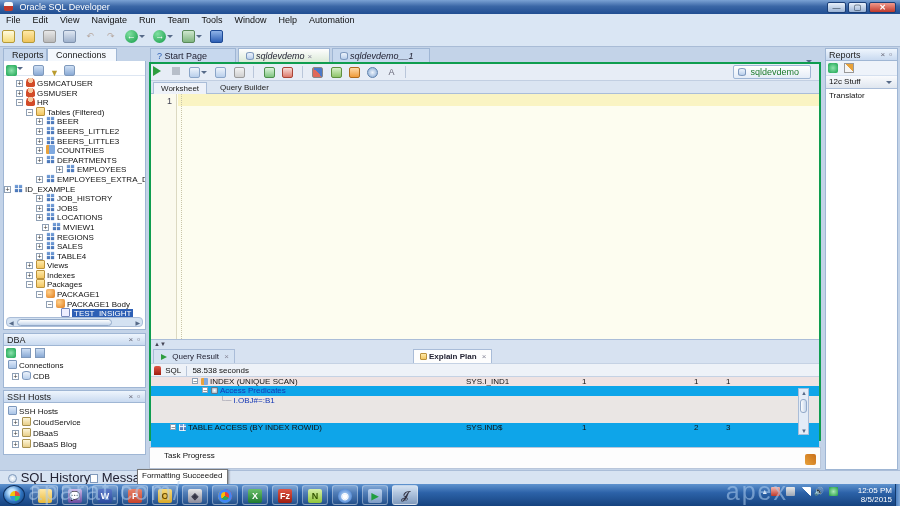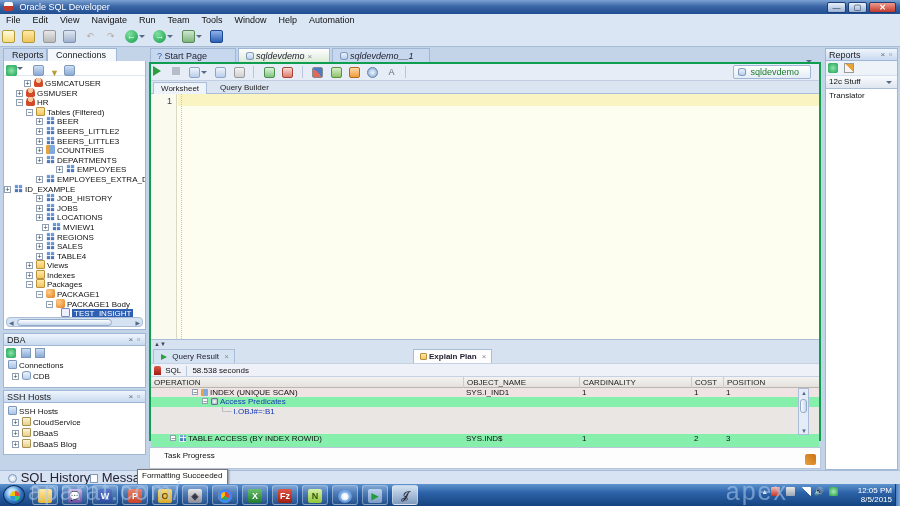--- a/index.html
+++ b/index.html
@@ -67,21 +67,21 @@
   .editor{background:#fdfdf0}
   .gutter{background:#fbfaee;border-right:1px solid #dcd9c2;color:#445;font-size:9px;text-align:right;padding:2px 4px 0 0}
   .curline{background:#faf4c3}
   
   .restab{position:absolute;height:14px;font-size:8px;line-height:14px;padding:0 5px;background:#d5e2f2;
     border:1px solid #a9bcd8;border-bottom:none;color:#223;white-space:nowrap}
   .restab.active{background:#fdfdfd}
   .grid{font-size:8px;line-height:9.4px}
   .ghead{background:linear-gradient(#f4f3f1,#e4e1dd);border-bottom:1px solid #b9b5af;color:#222}
   .gcell{position:absolute;padding:0 3px;overflow:hidden;white-space:nowrap;height:9.4px}
-  .grow1{background:#efe3e3}.grow2{background:#86efac}.grow3{background:#eae6e4}
+  .grow1{background:#efe3e3}.grow2{background:#0ea5e9}.grow3{background:#eae6e4}
   .blue{color:#1437b5}
   .vscroll{background:#e3ecf7;border:1px solid #aabdd8}
   .vthumb{position:absolute;left:1px;top:10px;width:7px;height:14px;background:linear-gradient(90deg,#fdfefe,#c5d6ec);
     border:1px solid #93aac9;border-radius:3px}
   
   .sbtn{position:absolute;height:13px;font-size:13px;line-height:13px;padding:0 4px;color:#223;white-space:nowrap}
   .tooltip{background:#fffffe;border:1px solid #777;box-shadow:1px 1px 2px rgba(0,0,0,.4);font-size:8px;
     line-height:11px;padding:0 4px;color:#111}
   .taskbar{left:0;top:484px;width:900px;height:22px;
     background:linear-gradient(#5f93cf 0%,#2c62a8 40%,#16437f 100%)}
@@ -139,21 +139,21 @@
   <div class="abs white" style="left:3px;top:61px;width:143px;height:269px">
 
     <div style="height:15px;border-bottom:1px solid #dde6f2;padding:1px 2px">
       <span style="display:inline-block;width:11px;height:11px;background:radial-gradient(#8fe3ae,#16a24c);border-radius:2px"></span><span class="caret" style="margin-top:5px"></span>
       <span style="display:inline-block;width:11px;height:11px;background:linear-gradient(#cfe0f5,#89a9d4);border:1px solid #7f99bb;border-radius:2px;margin-left:4px"></span>
       <span style="display:inline-block;width:11px;height:11px;color:#b99b2f;font-size:9px;line-height:11px;text-align:center">▼</span>
       <span style="display:inline-block;width:11px;height:11px;background:linear-gradient(#cfe0f5,#89a9d4);border:1px solid #7f99bb;border-radius:2px"></span>
     </div>
 
     <div class="treewrap" style="height:241px;padding-top:2px">
-      <div class="trow" style="padding-left:20px"><span class="exp plus"></span><span class="ic ic-user"></span><span>GSMCATUSER</span></div>
+      <div class="trow" style="padding-left:12px"><span class="exp plus"></span><span class="ic ic-user"></span><span>GSMCATUSER</span></div>
       <div class="trow" style="padding-left:12px"><span class="exp plus"></span><span class="ic ic-user"></span><span>GSMUSER</span></div>
       <div class="trow" style="padding-left:12px"><span class="exp minus"></span><span class="ic ic-user"></span><span>HR</span></div>
       <div class="trow" style="padding-left:22px"><span class="exp minus"></span><span class="ic ic-tablesfolder"></span><span>Tables (Filtered)</span></div>
       <div class="trow" style="padding-left:32px"><span class="exp plus"></span><span class="ic ic-table"></span><span>BEER</span></div>
       <div class="trow" style="padding-left:32px"><span class="exp plus"></span><span class="ic ic-table"></span><span>BEERS_LITTLE2</span></div>
       <div class="trow" style="padding-left:32px"><span class="exp plus"></span><span class="ic ic-table"></span><span>BEERS_LITTLE3</span></div>
       <div class="trow" style="padding-left:32px"><span class="exp plus"></span><span class="ic ic-iot"></span><span>COUNTRIES</span></div>
       <div class="trow" style="padding-left:32px"><span class="exp plus"></span><span class="ic ic-table"></span><span>DEPARTMENTS</span></div>
       <div class="trow" style="padding-left:52px"><span class="exp plus"></span><span class="ic ic-table"></span><span>EMPLOYEES</span></div>
       <div class="trow" style="padding-left:32px"><span class="exp plus"></span><span class="ic ic-table"></span><span>EMPLOYEES_EXTRA_DA</span></div>
@@ -264,45 +264,38 @@
 
     <div style="position:relative;height:14px;background:#eef2f8;border-top:1px solid #c5d2e4;border-bottom:1px solid #c5d2e4;font-size:8px;line-height:13px">
       <span class="pin"></span>
       <span>SQL</span>
       <span class="sep" style="height:10px"></span>
       <span>58.538 seconds</span>
     </div>
 
     <div class="grid" style="position:relative;height:58px">
 
-      <div class="ghead" style="position:relative;height:11px">
-        <span class="gcell" style="left:0;width:312px;height:11px;line-height:11px">OPERATION</span>
-        <span class="gcell" style="left:312px;width:116px;height:11px;line-height:11px;border-left:1px solid #cfccc5">OBJECT_NAME</span>
-        <span class="gcell" style="left:428px;width:112px;height:11px;line-height:11px;border-left:1px solid #cfccc5">CARDINALITY</span>
-        <span class="gcell" style="left:540px;width:32px;height:11px;line-height:11px;border-left:1px solid #cfccc5">COST</span>
-        <span class="gcell" style="left:572px;width:80px;height:11px;line-height:11px;border-left:1px solid #cfccc5">POSITION</span>
-      </div>
 
       <div style="position:relative;height:9.4px" class="grow1">
         <span class="gcell" style="left:38px;width:274px"><span class="exp minus" style="width:6px;height:6px"></span><span class="ic ic-iot" style="width:7px;height:7px"></span><span>INDEX (UNIQUE SCAN)</span></span>
         <span class="gcell" style="left:312px;width:116px">SYS.I_IND1</span>
         <span class="gcell" style="left:428px;width:112px">1</span>
         <span class="gcell" style="left:540px;width:32px">1</span>
         <span class="gcell" style="left:572px;width:80px">1</span>
       </div>
 
       <div style="position:relative;height:9.4px" class="grow2">
         <span class="gcell blue" style="left:48px;width:264px"><span class="exp minus" style="width:6px;height:6px"></span><span class="ic" style="width:7px;height:7px;background:radial-gradient(#fff,#9ab);border:1px solid #678"></span><span>Access Predicates</span></span>
       </div>
 
       <div style="position:relative;height:27px" class="grow3">
         <span class="gcell blue" style="left:66px;width:246px"><span style="color:#99a">└─</span> <span>I.OBJ#=:B1</span></span>
       </div>
 
-      <div style="position:relative;height:17px" class="grow2">
+      <div style="position:relative;height:25px" class="grow2">
         <span class="gcell" style="left:16px;width:296px"><span class="exp minus" style="width:6px;height:6px"></span><span class="ic ic-table" style="width:7px;height:7px"></span><span>TABLE ACCESS (BY INDEX ROWID)</span></span>
         <span class="gcell" style="left:312px;width:116px">SYS.IND$</span>
         <span class="gcell" style="left:428px;width:112px">1</span>
         <span class="gcell" style="left:540px;width:32px">2</span>
         <span class="gcell" style="left:572px;width:80px">3</span>
       </div>
 
       <div style="position:relative;height:9.4px" class="grow1">
         <span class="gcell blue" style="left:34px;width:278px"><span class="exp minus" style="width:6px;height:6px"></span><span class="ic" style="width:7px;height:7px;background:radial-gradient(#fff,#9ab);border:1px solid #678"></span><span>Filter Predicates</span></span>
       </div>

